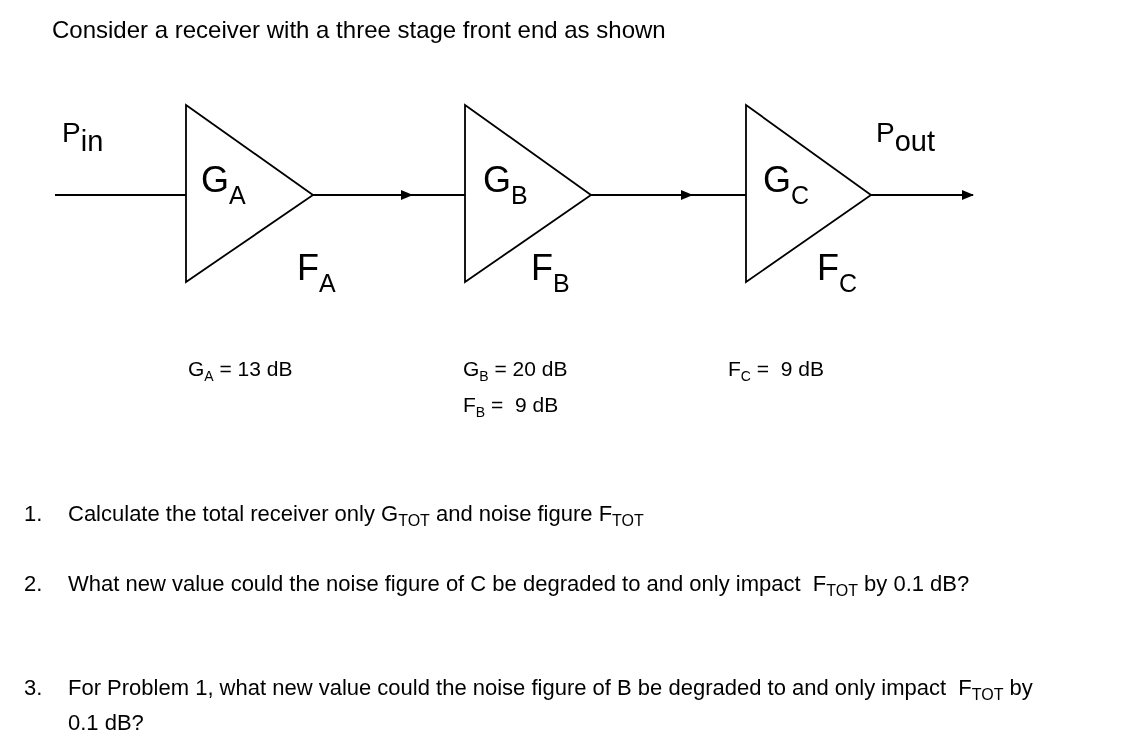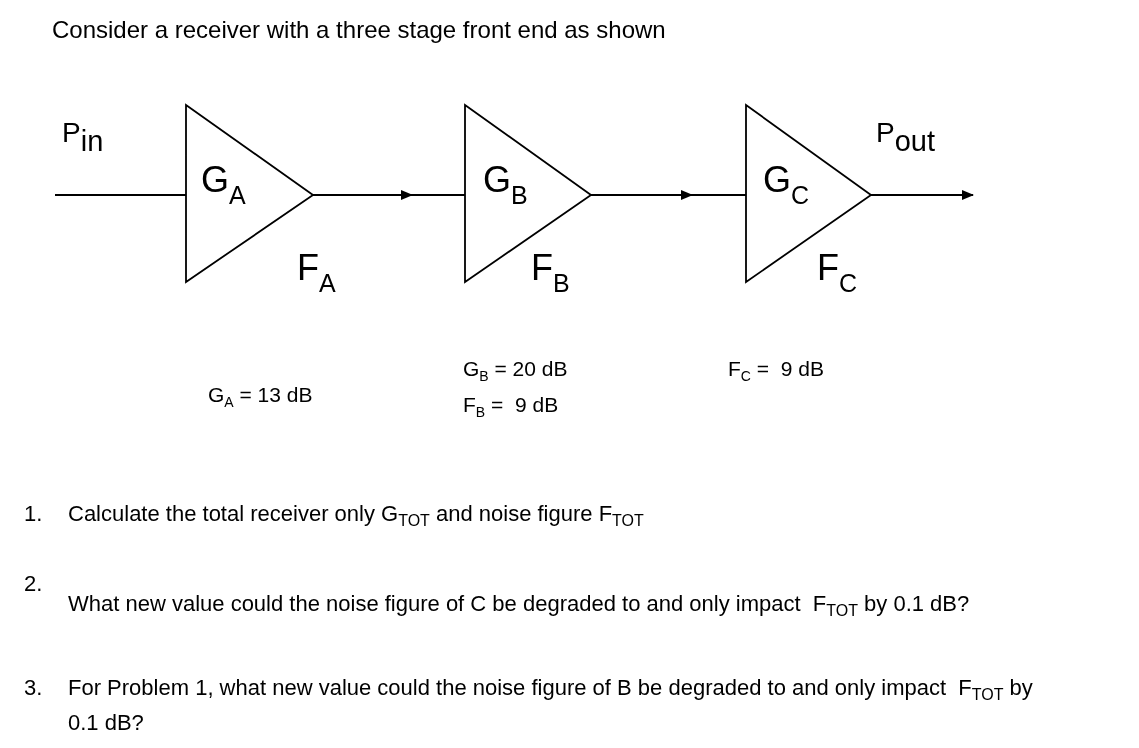--- a/index.html
+++ b/index.html
@@ -47,37 +47,37 @@
 
 <div class="lbl big" style="left:201px; top:162px;"><span>G</span><span class="sub">A</span></div>
 <div class="lbl big" style="left:250px; top:250px;margin-left:47px;"><span>F</span><span class="sub">A</span></div>
 
 <div class="lbl big" style="left:483px; top:162px;"><span>G</span><span class="sub">B</span></div>
 <div class="lbl big" style="left:531px; top:250px;"><span>F</span><span class="sub">B</span></div>
 
 <div class="lbl big" style="left:763px; top:162px;"><span>G</span><span class="sub">C</span></div>
 <div class="lbl big" style="left:817px; top:250px;"><span>F</span><span class="sub">C</span></div>
 
-<div class="abs param" style="left:208px; top:352px;margin-top:26px;">
+<div class="abs param" style="left:188px; top:352px;">
   <div><span>G</span><span class="sub">A</span><span style="white-space:pre"> = 13 dB</span></div>
 </div>
 <div class="abs param" style="left:463px; top:352px;">
   <div><span>G</span><span class="sub">B</span><span style="white-space:pre"> = 20 dB</span></div>
   <div><span>F</span><span class="sub">B</span><span style="white-space:pre"> =  9 dB</span></div>
 </div>
 <div class="abs param" style="left:728px; top:352px;">
   <div><span>F</span><span class="sub">C</span><span style="white-space:pre"> =  9 dB</span></div>
 </div>
 
 <div class="q" style="top:497px;">
   <span class="num">1.</span>
   <span class="txt"><span>Calculate the total receiver only G</span><span class="sub">TOT</span><span> and noise figure F</span><span class="sub">TOT</span></span>
 </div>
 
 <div class="q" style="top:567px; width:1080px;">
   <span class="num">2.</span>
-  <span class="txt" style="white-space:normal;margin-top:20px;"><span style="white-space:pre-wrap">What new value could the noise figure of C be degraded to and only impact  F</span><span class="sub">TOT</span><span> by 0.1 dB?</span></span>
+  <span class="txt" style="white-space:normal;"><span style="white-space:pre-wrap">What new value could the noise figure of C be degraded to and only impact  F</span><span class="sub">TOT</span><span> by 0.1 dB?</span></span>
 </div>
 
 <div class="q" style="top:671px; width:1040px;">
   <span class="num">3.</span>
   <span class="txt" style="white-space:normal;"><span style="white-space:pre-wrap">For Problem 1, what new value could the noise figure of B be degraded to and only impact  F</span><span class="sub">TOT</span><span> by 0.1 dB?</span></span>
 </div>
 
 </body></html>

